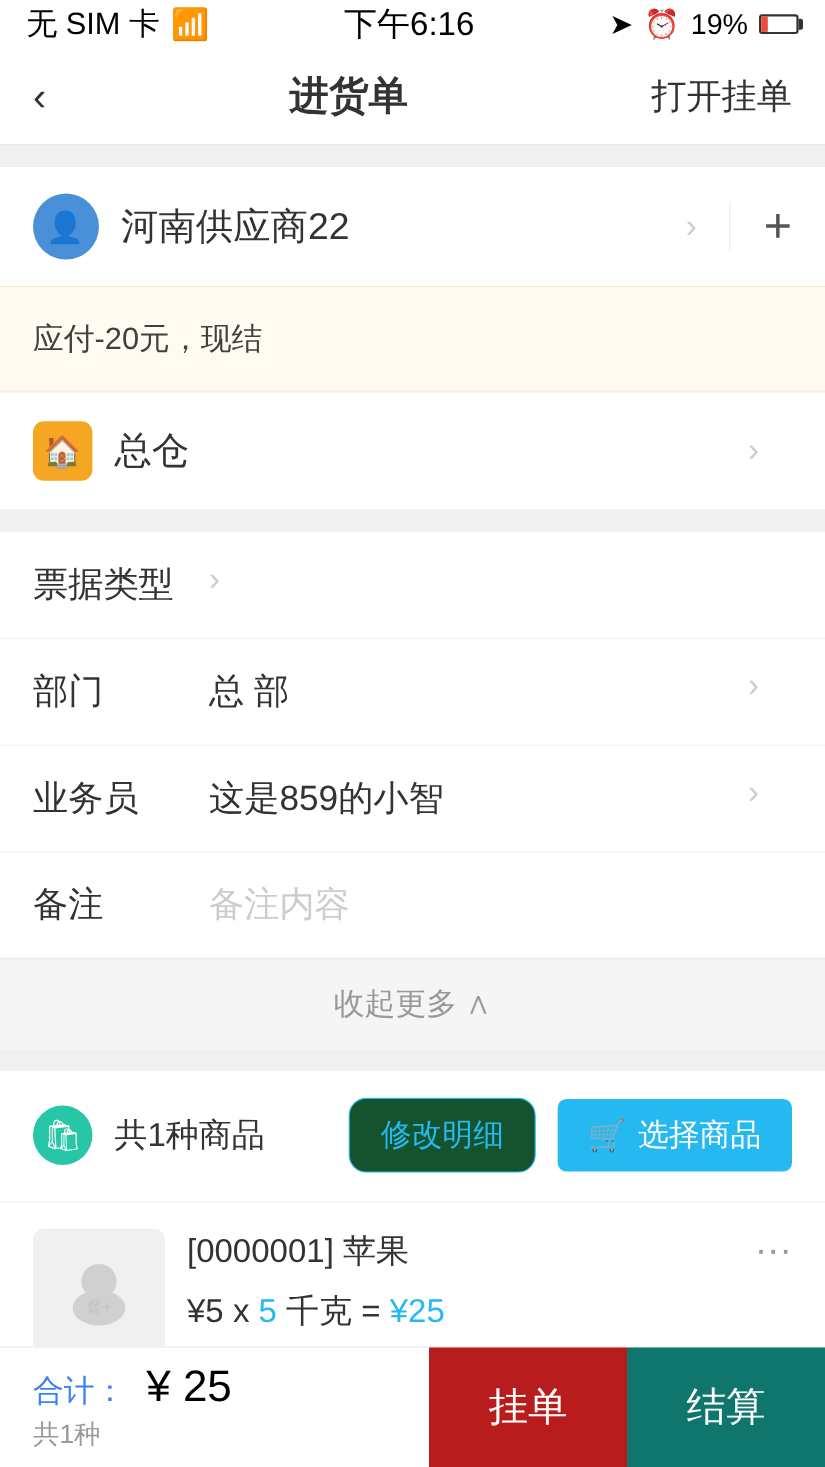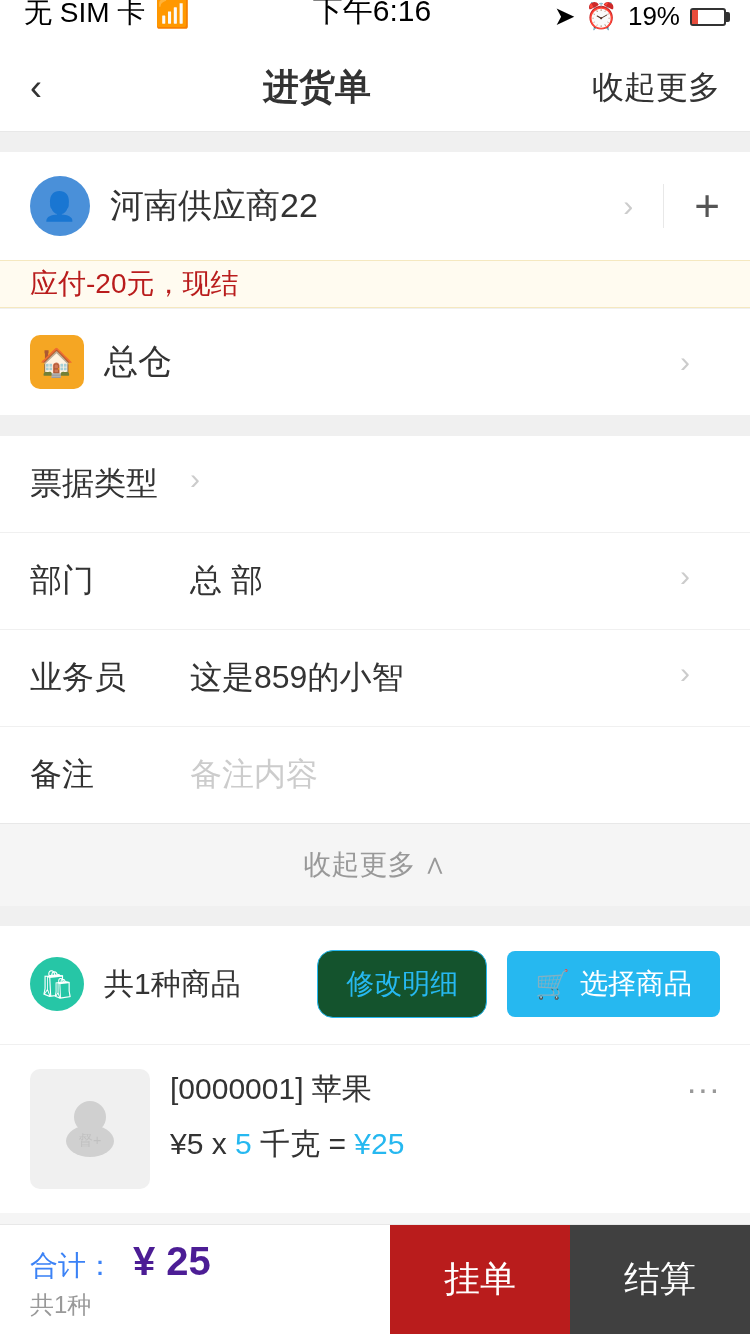--- a/index.html
+++ b/index.html
@@ -11,23 +11,23 @@
       min-height: 1334px;
       overflow-x: hidden;
       font-size: 32px;
     }
 
     
     .status-bar {
       background: #fff;
       height: 44px;
       display: flex;
-      align-items: flex-end;
+      align-items: center;
       justify-content: space-between;
-      padding: 12px 24px;
+      padding: 0 24px;
       font-size: 28px;
       color: #000;
     }
     .status-left { display: flex; align-items: center; gap: 10px; }
     .status-right { display: flex; align-items: center; gap: 10px; font-size: 26px; }
 
     
     .nav-bar {
       background: #fff;
       height: 88px;
@@ -99,23 +99,23 @@
       color: #555;
       cursor: pointer;
       border-left: 1px solid #e8e8e8;
       padding-left: 30px;
       line-height: 1;
     }
 
     
     .notice-bar {
       background: #fffbf0;
-      padding: 4px 30px;
-      font-size: 28px;
-      color: #b91c1c;
+      padding: 28px 30px;
+      font-size: 28px;
+      color: #404040;
       border-top: 1px solid #f5e8c0;
       border-bottom: 1px solid #f5e8c0;
     }
 
     
     .warehouse-row {
       background: #fff;
       display: flex;
       align-items: center;
       padding: 26px 30px;
@@ -274,22 +274,22 @@
       flex: 1;
       padding: 0 30px;
     }
     .total-label {
       font-size: 28px;
       color: #3b82f6;
       display: inline;
     }
     .total-amount {
       font-size: 40px;
-      color: #4c1d95;
-      font-weight: 700;
+      color: #000000;
+      font-weight: 400;
       margin-left: 10px;
       margin-top: 45px;
     }
     .total-count {
       font-size: 24px;
       color: #999;
       margin-top: 4px;
     }
     .bottom-btns {
       display: flex;
@@ -299,21 +299,21 @@
       background: #b91c1c;
       color: #fff;
       font-size: 36px;
       width: 180px;
       display: flex;
       align-items: center;
       justify-content: center;
       cursor: pointer;
     }
     .btn-checkout {
-      background: #404040;
+      background: #0f766e;
       color: #fff;
       font-size: 36px;
       width: 180px;
       display: flex;
       align-items: center;
       justify-content: center;
       cursor: pointer;
     }
 
     .spacer-bottom { height: 110px; }
@@ -334,21 +334,21 @@
     <span style="display:inline-block;width:36px;height:18px;border:2px solid #333;border-radius:3px;position:relative;">
       <span style="display:block;width:18%;height:100%;background:#e74c3c;"></span>
       <span style="position:absolute;right:-6px;top:50%;transform:translateY(-50%);width:4px;height:10px;background:#333;border-radius:0 2px 2px 0;"></span>
     </span>
   </div>
 </div>
 
 <div class="nav-bar">
   <span class="nav-back">‹</span>
   <span class="nav-title">进货单</span>
-  <span class="nav-right">收起更多</span>
+  <span class="nav-right">打开挂单</span>
 </div>
 
 <div class="divider"></div>
 
 <div class="section">
   <div class="supplier-row">
     <div class="supplier-avatar">
       <span>👤</span>
     </div>
     <span class="supplier-name">河南供应商22</span>

